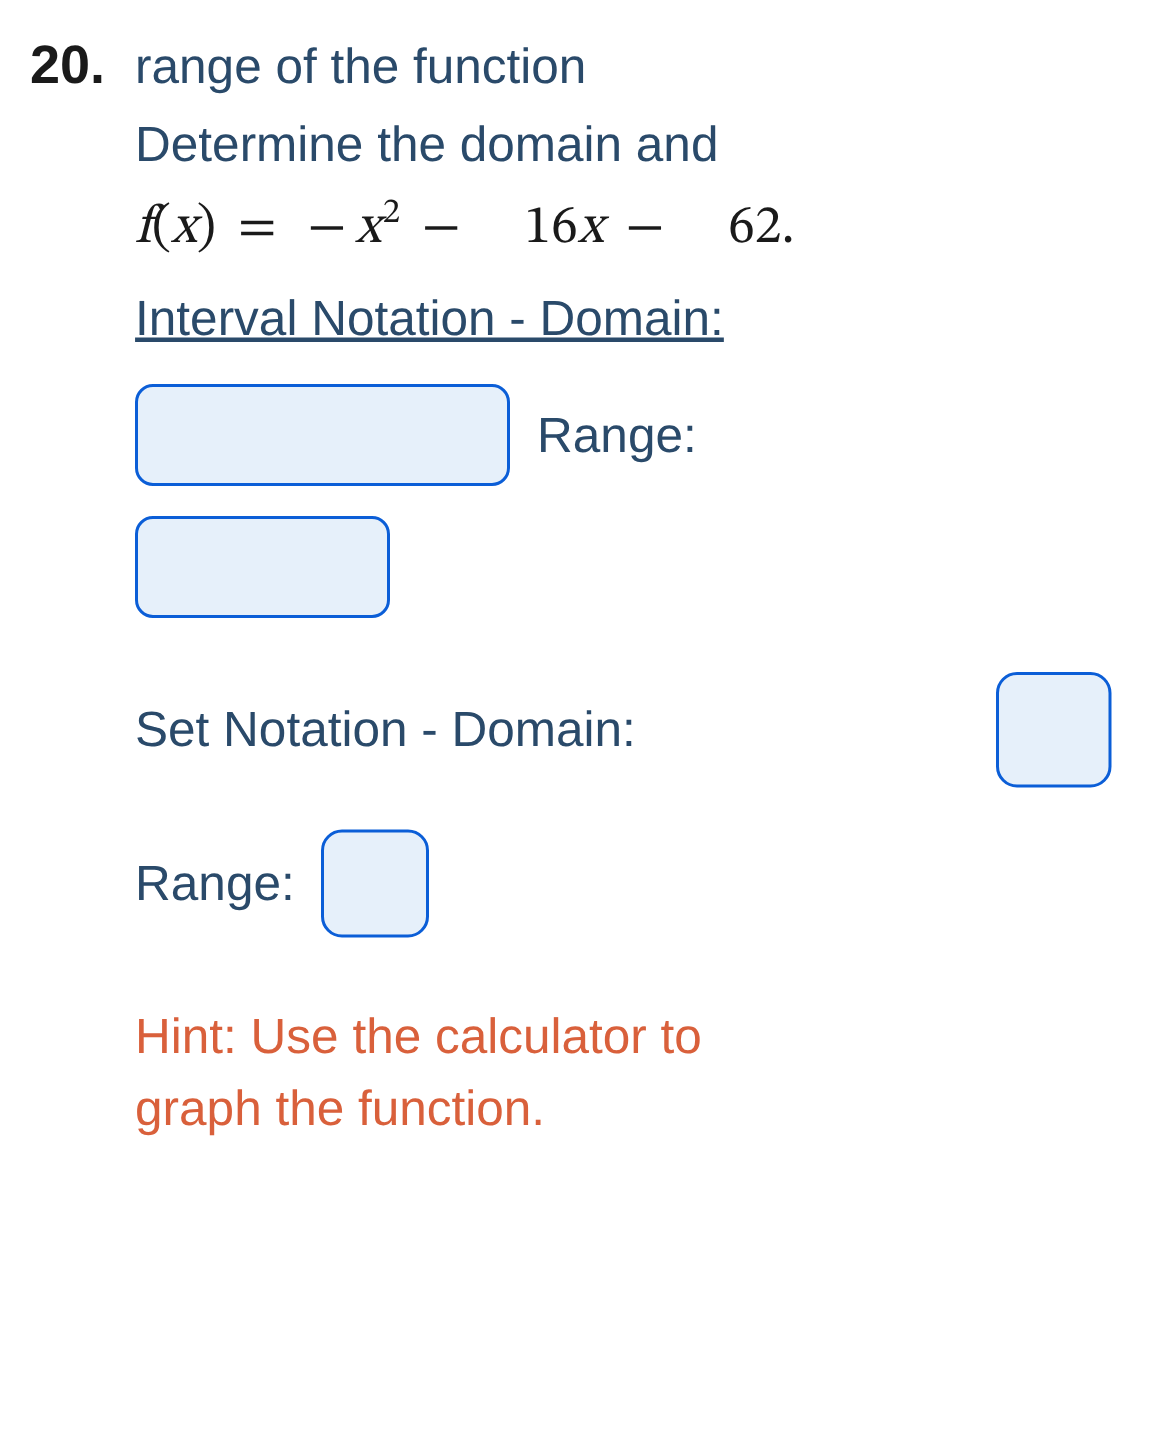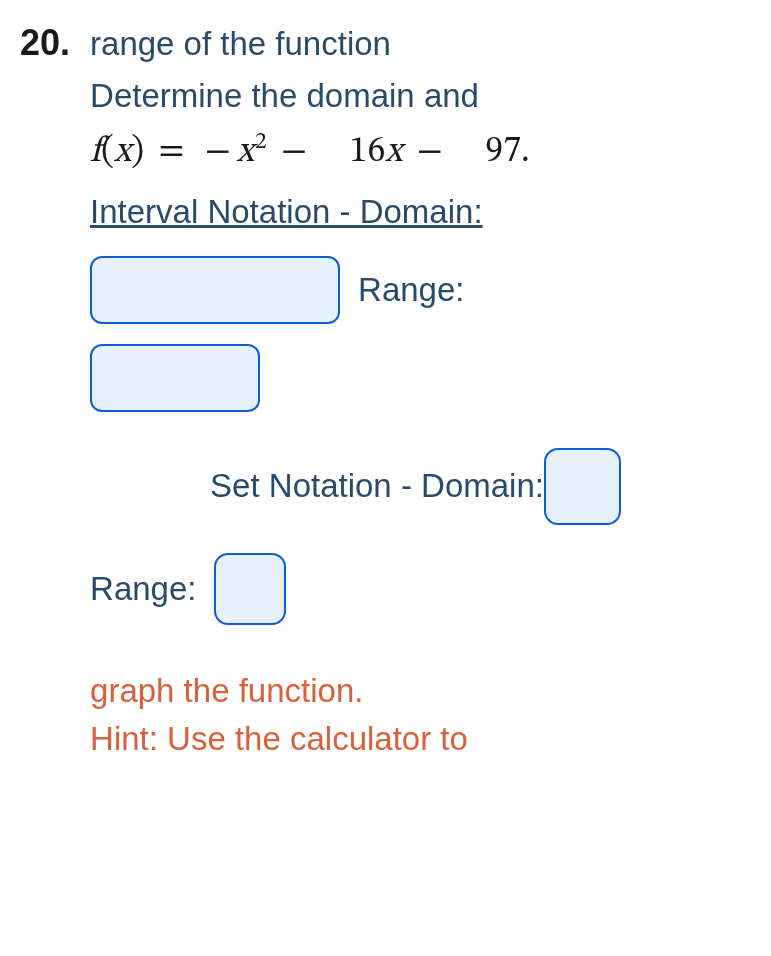--- a/index.html
+++ b/index.html
@@ -91,21 +91,21 @@
       height: 72px;
       border-radius: 14px;
     }
     .range-label {
       color: #2a4a6a;
       font-size: 33px;
     }
     .set-notation-row {
       display: flex;
       align-items: center;
-      justify-content: center;
+      justify-content: space-between;
       margin: 36px 0 8px 0;
     }
     .set-range-row {
       display: flex;
       align-items: center;
       gap: 18px;
       margin: 28px 0;
     }
     .hint-text {
       color: #d9603b;
@@ -123,21 +123,21 @@
   <div class="problem-body">
 
     <div class="instruction-text">range of the function</div>
     <div class="instruction-text">Determine the domain and</div>
 
     <div class="formula" aria-label="f(x) = −x² − 16x − 62.">
       <span class="fn">f</span><span class="paren">(</span><span class="fn">x</span><span class="paren">)</span>
       <span class="op">=</span>
       <span class="op">−</span><span class="fn">x</span><sup>2</sup>
       <span class="op">−</span> <span class="num">16</span><span class="fn">x</span>
-      <span class="op">−</span> <span class="num">97.</span>
+      <span class="op">−</span> <span class="num">62.</span>
     </div>
 
     <div class="label-row">Interval Notation - Domain:</div>
 
     <div class="row-with-input">
       <span class="answer-box box-wide"></span>
       <span class="range-label">Range:</span>
     </div>
 
     <div class="row-with-input">
@@ -148,18 +148,18 @@
       <span>Set Notation - Domain:</span>
       <span class="answer-box box-small"></span>
     </div>
 
     <div class="set-range-row">
       <span>Range:</span>
       <span class="answer-box box-tiny"></span>
     </div>
 
     <div class="hint-text">
+      <div>Hint: Use the calculator to</div>
       <div>graph the function.</div>
-      <div>Hint: Use the calculator to</div>
     </div>
 
   </div>
 </div>
 
 </body></html>

